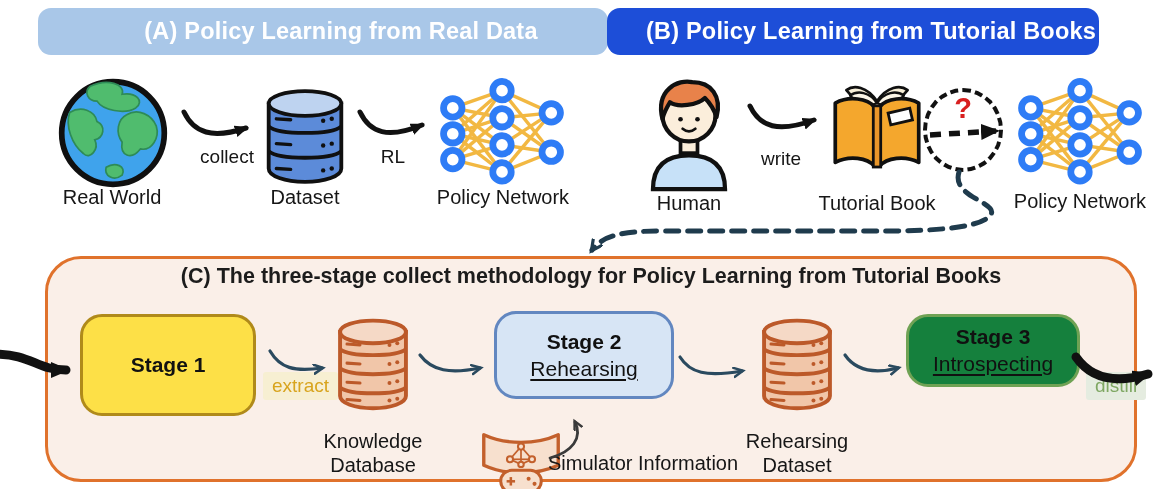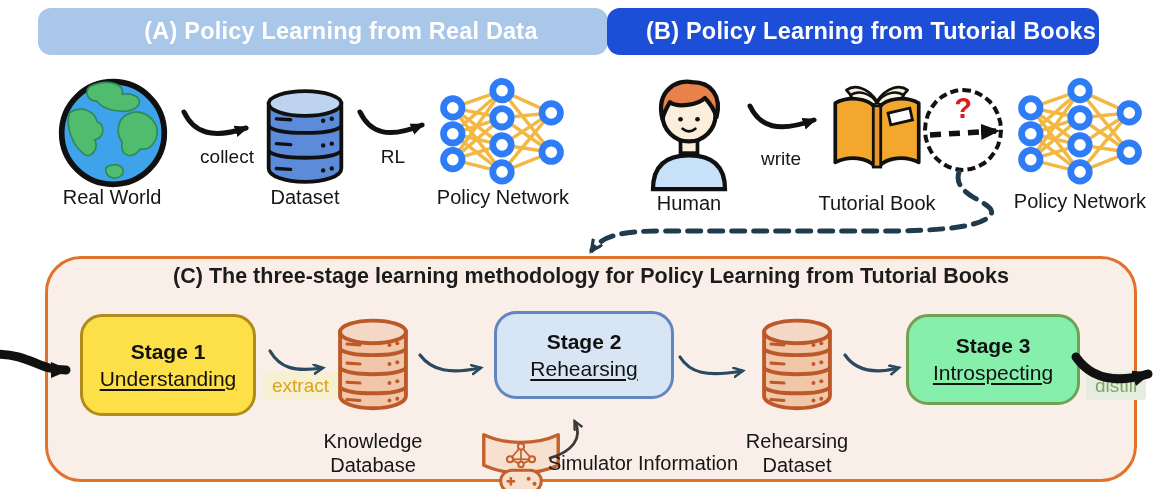--- a/index.html
+++ b/index.html
@@ -43,21 +43,21 @@
   #c-title .t-reg{font-weight:600;white-space:pre;}
   #c-title .t-bold{font-weight:800;}
   .stage{
     box-sizing:border-box;border-radius:22px;display:flex;flex-direction:column;
     align-items:center;justify-content:center;text-align:center;
   }
   .stage-name{font-size:21px;font-weight:bold;color:#111;}
   .stage-method{font-size:21px;color:#111;text-decoration:underline;text-underline-offset:3px;margin-top:3px;}
   #stage1{left:80px;top:314px;width:176px;height:102px;background:#fde047;border:3px solid #B08A1A;}
   #stage2{left:494px;top:311px;width:180px;height:88px;background:#D7E5F5;border:3px solid #6287C0;}
-  #stage3{left:906px;top:314px;width:174px;height:91px;background:#86efac;border:3px solid #6FA254;}
+  #stage3{left:906px;top:314px;width:174px;height:73px;background:#15803d;border:3px solid #6FA254;}
   .chip{
     font-size:19px;padding:3px 9px;border-radius:3px;white-space:nowrap;
   }
   #chip-extract{left:263px;top:372px;background:#F7EFD2;color:#D8A41E;}
   #chip-generate{left:674px;top:372px;background:#E3E3E9;color:#7B97CE;}
   #chip-distill{left:1086px;top:372px;background:#E5ECE0;color:#7FA763;}
   .db-label{font-size:20px;color:#161616;white-space:nowrap;transform:translateX(-50%);text-align:center;}
   #sim-label{left:548px;top:452px;font-size:20px;color:#161616;white-space:nowrap;}
   svg{display:block;}
   #arrow-layer{left:0;top:0;pointer-events:none;}
@@ -214,27 +214,26 @@
   </div>
 
   <div class="abs icon-label" style="left:689px;top:192px;">Human</div>
   <div class="abs icon-label" style="left:877px;top:192px;">Tutorial Book</div>
   <div class="abs icon-label" style="left:1080px;top:190px;">Policy Network</div>
   <div class="abs arrow-label" style="left:781px;top:148px;">write</div>
 
   <div class="abs" id="panelC"></div>
 
   <div class="abs" id="c-title">
-    <span class="t-reg">(C) The three-stage learning methodology for </span>
+    <span class="t-reg">(C) The three-stage collect methodology for </span>
     <span class="t-bold">Policy Learning from Tutorial Books</span>
   </div>
 
   <div class="abs stage" id="stage1">
     <div class="stage-name">Stage 1</div>
-    <div class="stage-method">Understanding</div>
   </div>
   <div class="abs stage" id="stage2">
     <div class="stage-name">Stage 2</div>
     <div class="stage-method">Rehearsing</div>
   </div>
   <div class="abs stage" id="stage3">
     <div class="stage-name">Stage 3</div>
     <div class="stage-method">Introspecting</div>
   </div>
 

